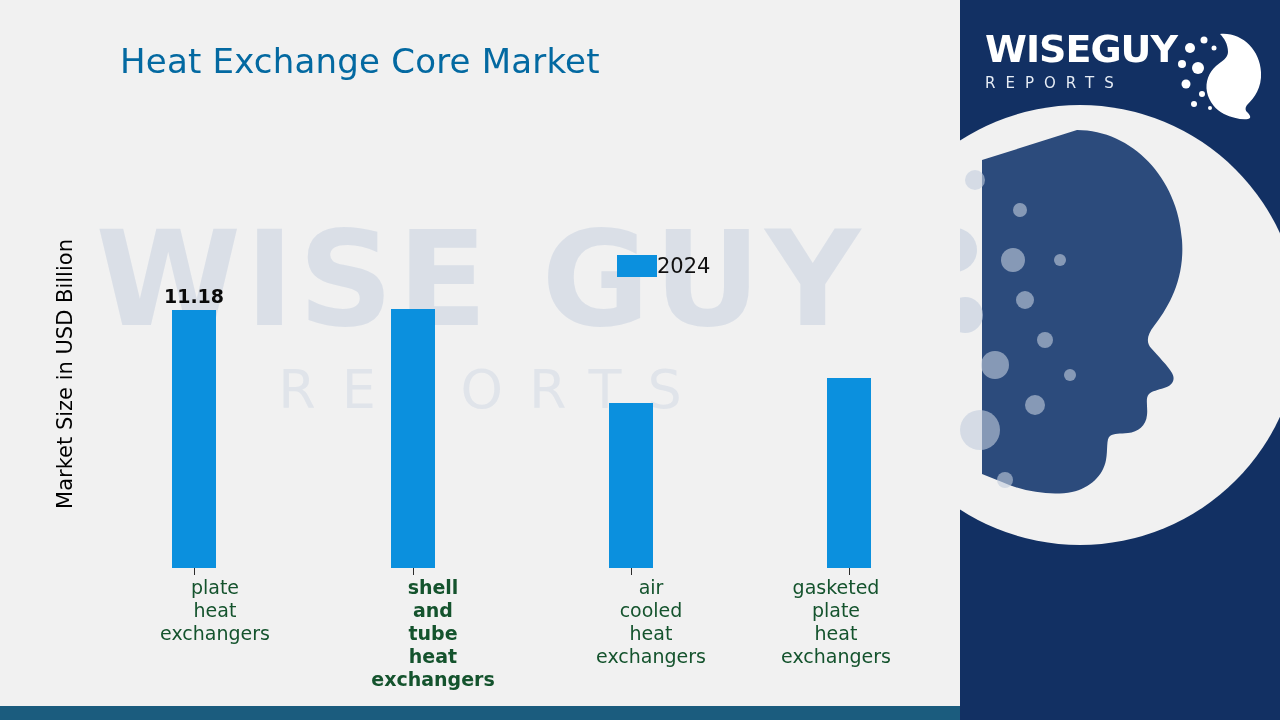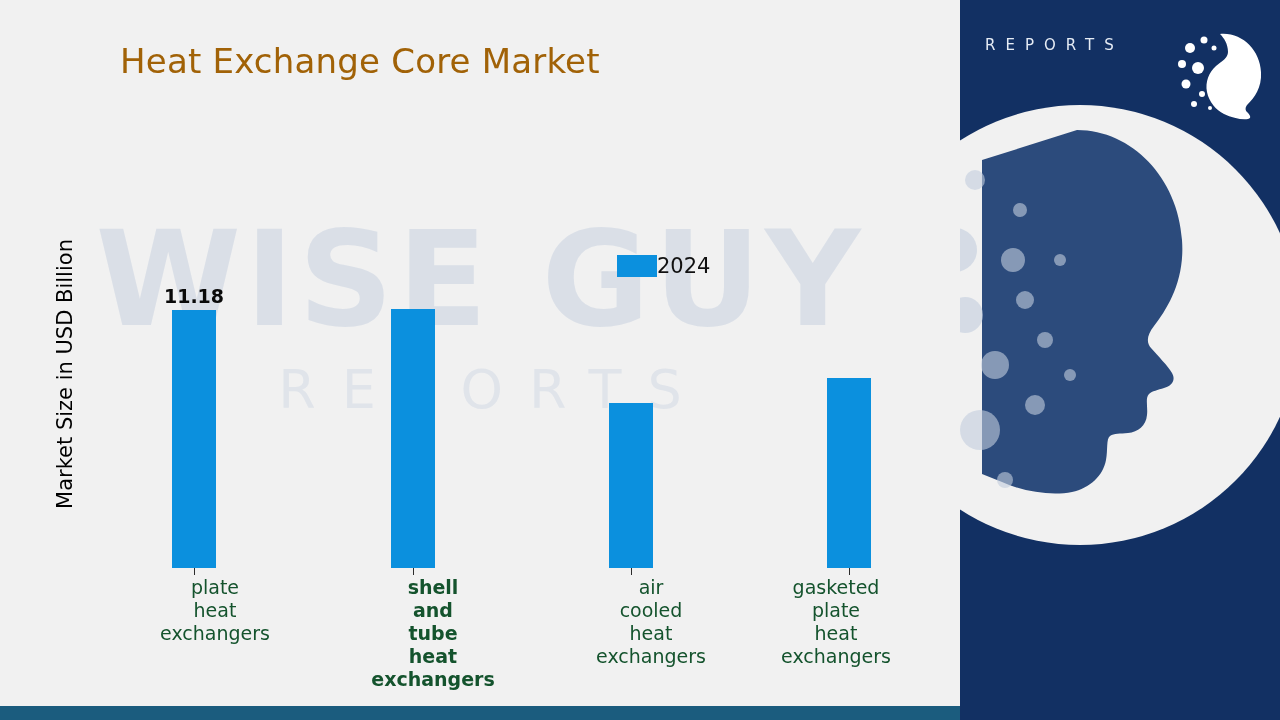--- a/index.html
+++ b/index.html
@@ -59,21 +59,21 @@
     line-height: 1.3;
     margin-top: 6px;
     padding-left: 26px;
   }
 
   
   #chart-title {
     position: absolute;
     left: 120px; top: 41px;
     font-size: 34px;
-    color: #a16207;
+    color: #0369a1;
     font-family: "DejaVu Sans", sans-serif;
     letter-spacing: .2px;
     white-space: nowrap;
     text-align: right;
   }
 
   
   #y-axis-label {
     position: absolute;
     left: -125px;
@@ -274,20 +274,21 @@
           <circle cx="150" cy="265" r="10"></circle>
         <circle cx="60" cy="330" r="12"></circle>
           <circle cx="120" cy="340" r="8"></circle>
         <circle cx="175" cy="120" r="6"></circle>
           <circle cx="185" cy="235" r="6"></circle>
       </g>
     </svg>
   </div>
 
   <div id="logo">
+    <div id="logo-word">WISEGUY</div>
     <div id="logo-sub">REPORTS</div>
     <svg id="logo-head" viewBox="0 0 90 92">
       <path fill="#ffffff" d="M44 6 C66 4 84 22 85 44 C86 60 78 70 72 76
         C69 79 69 82 71 84 C74 87 76 90 72 91 C66 92 56 90 48 86
         C40 82 33 74 31 64 C29 54 33 44 40 38 C46 33 52 30 52 24
         C52 16 48 10 44 6 Z"></path>
       <g fill="#ffffff">
         <circle cx="14" cy="20" r="5"></circle>
           <circle cx="28" cy="12" r="3.5"></circle>
         <circle cx="6" cy="36" r="4"></circle>

